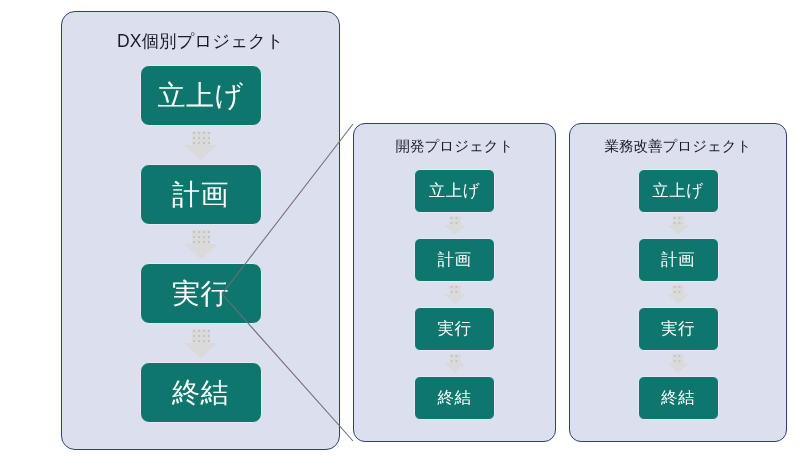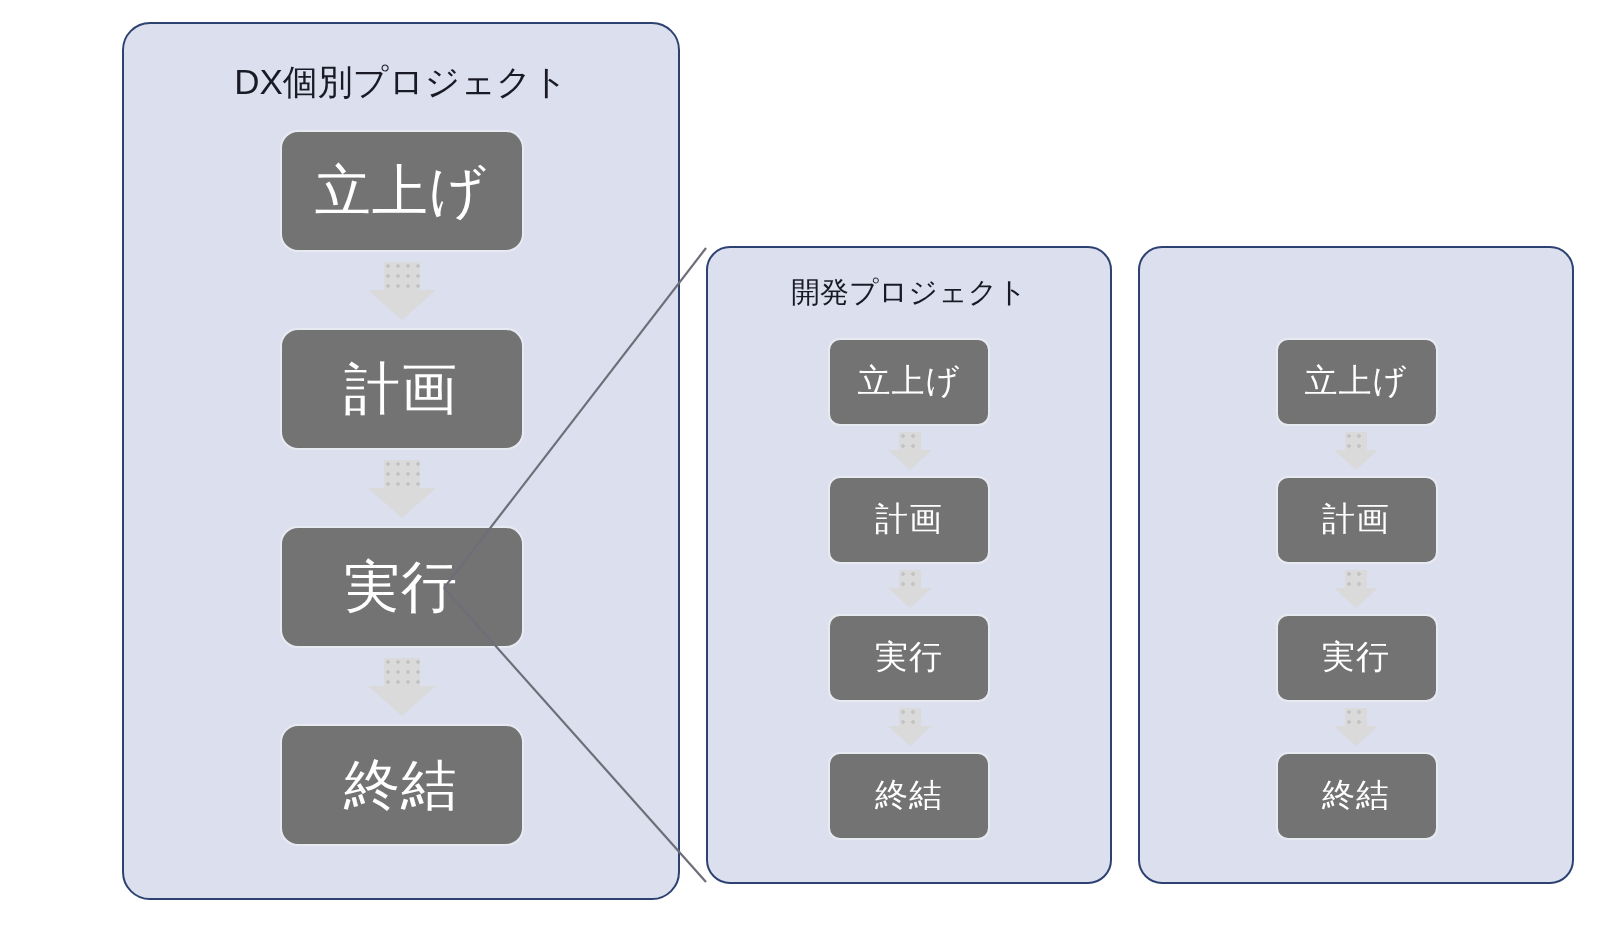--- a/index.html
+++ b/index.html
@@ -57,21 +57,21 @@
 
   
   .flow {
     position: absolute;
     display: flex;
     flex-direction: column;
     align-items: center;
   }
 
   .node {
-    background: #737373;
+    background: #0f766e;
     border: 1.5px solid #e8eaf2;
     border-radius: 7px;
     color: #ffffff;
     display: flex;
     align-items: center;
     justify-content: center;
     box-sizing: border-box;
     letter-spacing: 0.5px;
     font-family: Liberation Serif, serif;
   }
@@ -192,20 +192,21 @@
       <div class="arrow">
         <div class="shaft"></div>
         <div class="head"></div>
       </div>
 
       <div class="node">終結</div>
     </div>
   </div>
 
   <div class="panel sub" style="left:569px; top:123px; width:218px; height:319px;">
+    <div class="panel-title">業務改善プロジェクト</div>
 
     <div class="flow flow-sub" style="left:0; right:0; top:45px; margin:0 auto; width:81px;">
 
       <div class="node">立上げ</div>
 
       <div class="arrow">
         <div class="shaft"></div>
         <div class="head"></div>
       </div>
 

